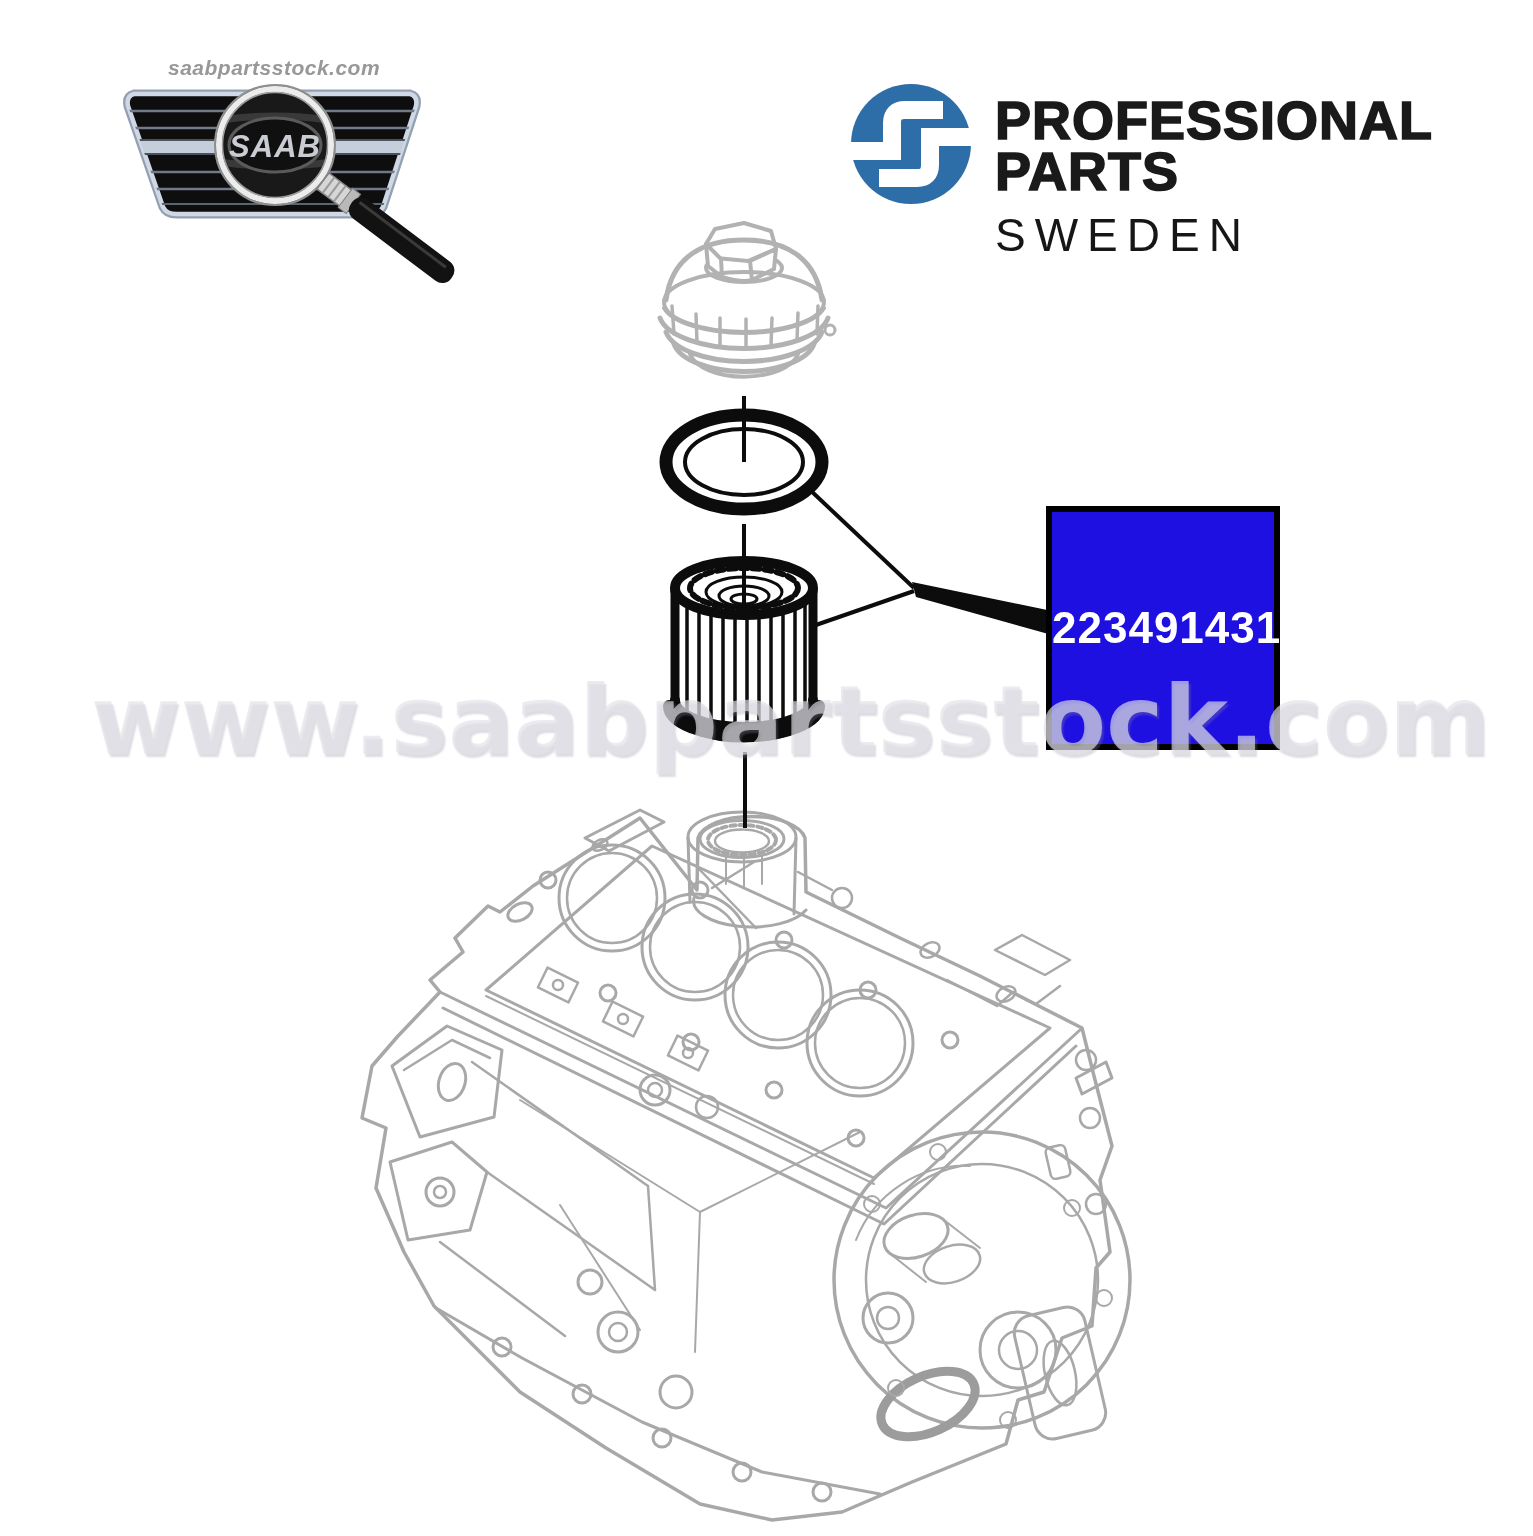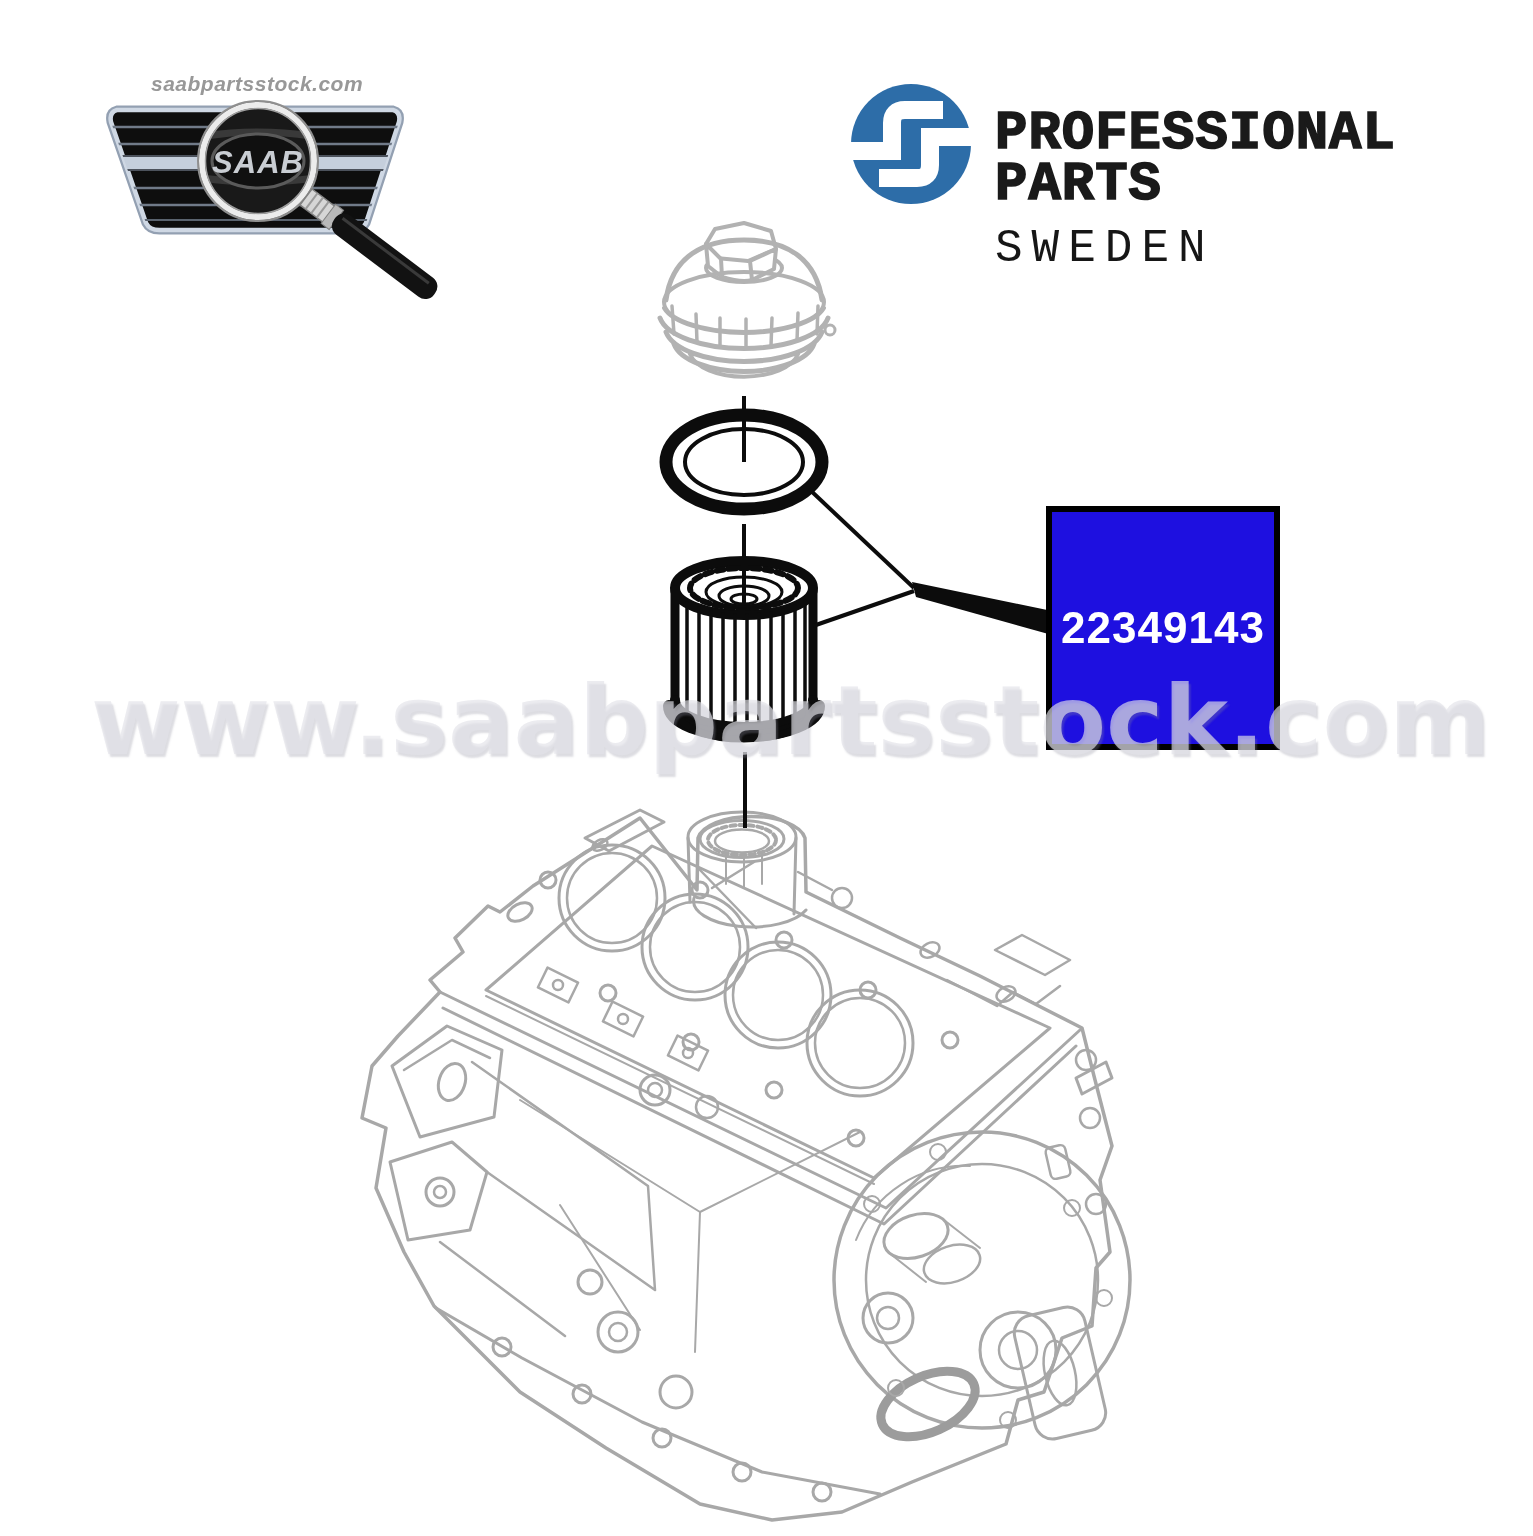--- a/index.html
+++ b/index.html
@@ -1,26 +1,26 @@
 <!DOCTYPE html>
 <html><head>
 <meta charset="utf-8">
 <style>
   html,body{margin:0;padding:0;background:#fff;}
   .stage{position:relative;width:1533px;height:1536px;background:#fff;overflow:hidden;
          font-family:"Liberation Sans",sans-serif;}
   
-  .site-logo{position:absolute;left:105px;top:48px;width:390px;height:240px;margin-top:16px;}
+  .site-logo{position:absolute;left:122px;top:48px;width:390px;height:240px;}
   .site-logo .url{position:absolute;left:46px;top:8px;font-size:21px;font-style:italic;
                   font-weight:bold;color:#989898;letter-spacing:.5px;}
   .site-logo svg{position:absolute;left:0;top:36px;}
   
   .brand{position:absolute;left:845px;top:78px;width:620px;height:160px;}
   .brand .icon{position:absolute;left:0;top:0;}
-  .brand .names{position:absolute;left:150px;top:30px;color:#1a1a1a;font-family:Liberation Mono, monospace;}
+  .brand .names{position:absolute;left:150px;top:16px;color:#1a1a1a;}
   .brand .l1{font-size:54px;font-weight:bold;letter-spacing:1px;line-height:52px;
              -webkit-text-stroke:1.6px #1a1a1a;white-space:nowrap;}
   .brand .l2{font-size:54px;font-weight:bold;letter-spacing:1px;line-height:50px;
              -webkit-text-stroke:1.6px #1a1a1a;white-space:nowrap;}
   .brand .l3{font-size:46px;font-weight:normal;letter-spacing:9px;line-height:48px;
              color:#161616;white-space:nowrap;margin-top:15px;}
   
   .diagram{position:absolute;left:0;top:0;width:1533px;height:1536px;}
   
   .callout{position:absolute;left:1046px;top:506px;width:222px;height:232px;
@@ -263,17 +263,18 @@
 
     <g>
       <line x1="809" y1="489" x2="914" y2="588" stroke="#0c0c0c" stroke-width="4"></line>
       <line x1="813" y1="626" x2="914" y2="591" stroke="#0c0c0c" stroke-width="4"></line>
       <polygon points="912,582 1052,611 1052,635 916,597" fill="#0c0c0c"></polygon>
     </g>
   </svg>
 
   <div class="callout">
     <div class="pn">22349143</div>
+    <div class="pn">12579143</div>
   </div>
 
   <div class="watermark">www.saabpartsstock.com</div>
 
 </div>
 
 </body></html>

